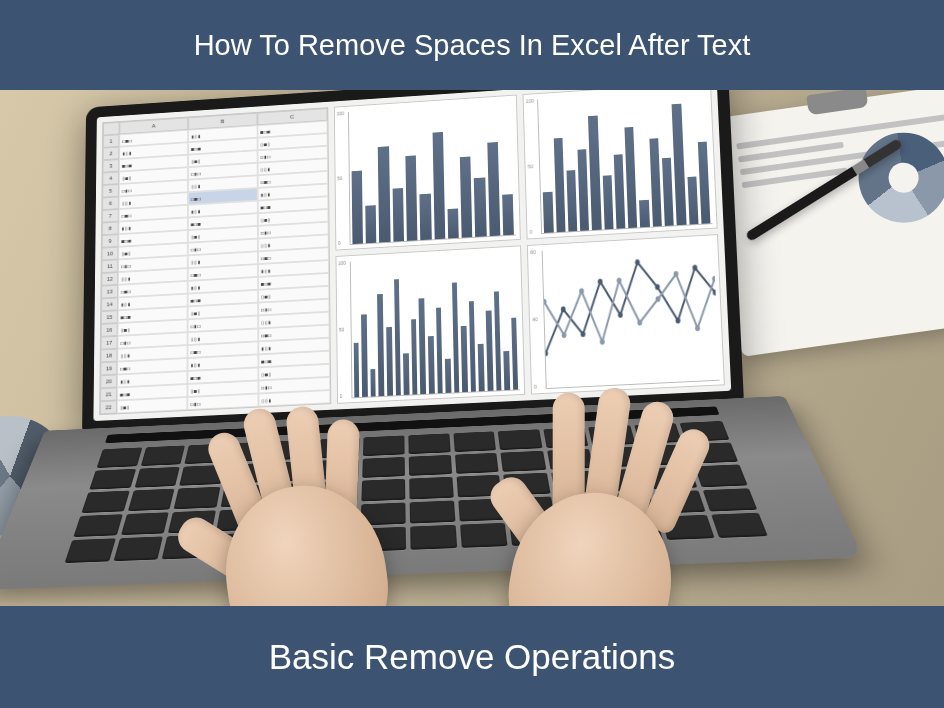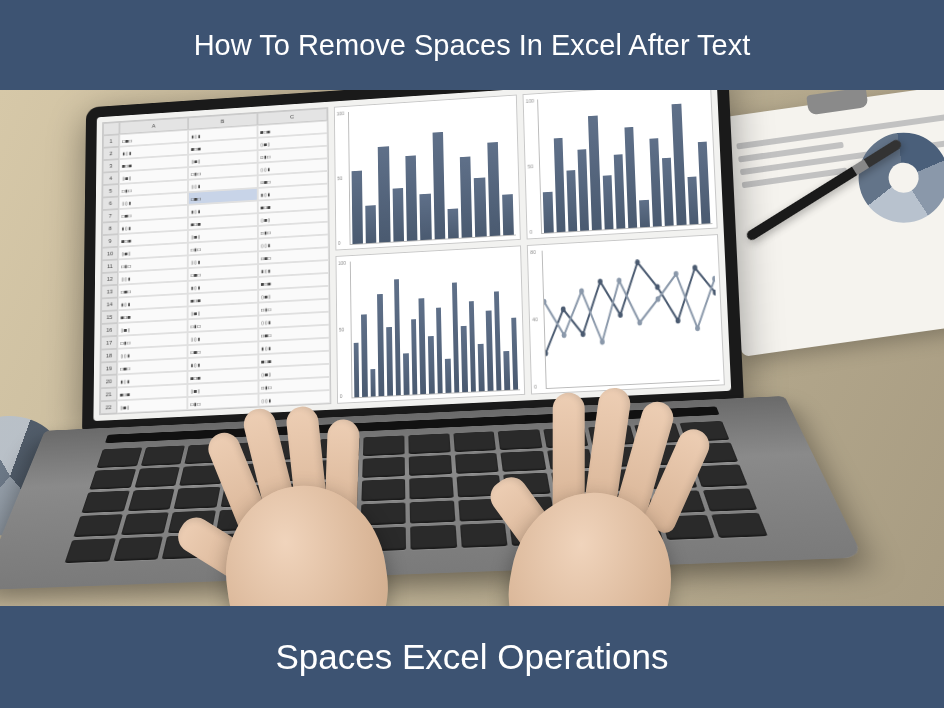--- a/index.html
+++ b/index.html
@@ -583,14 +583,14 @@
     <div class="finger f1"></div>
     <div class="finger f2"></div>
     <div class="finger f3"></div>
     <div class="finger f4"></div>
     <div class="finger thumb"></div>
     <div class="palm"></div>
   </div>
 </div>
 
 <div class="bottom-banner">
-  <span>Spaces Excel Operations</span>
+  <span>Basic Remove Operations</span>
 </div>
 
 </body></html>

